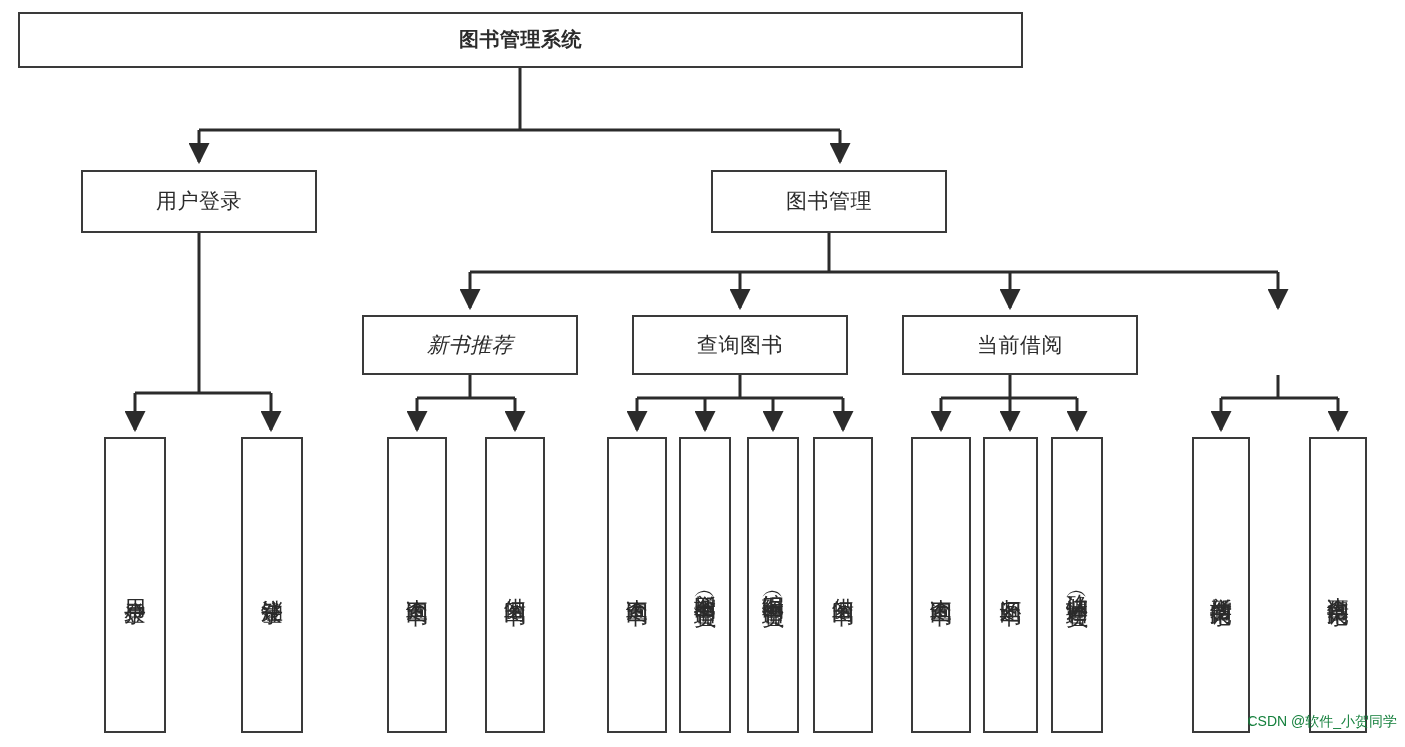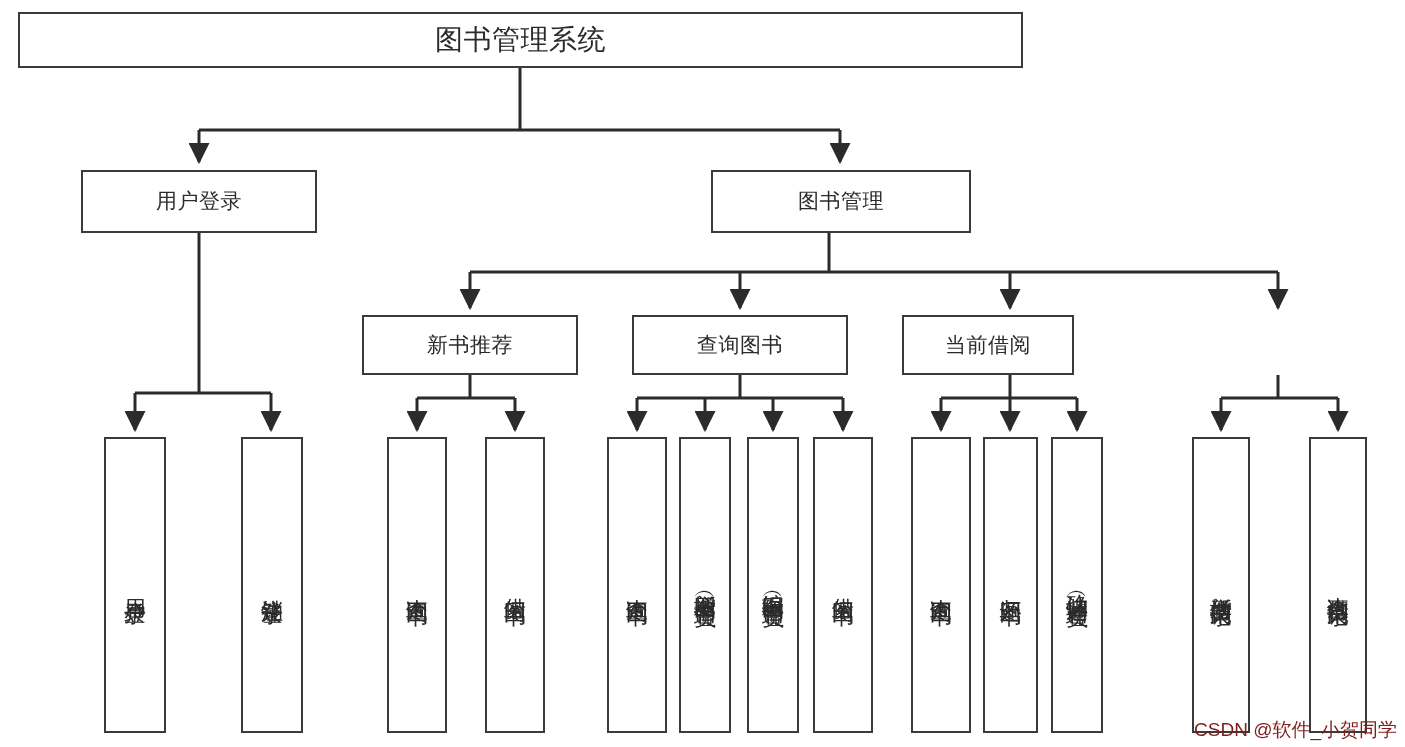--- a/index.html
+++ b/index.html
@@ -43,28 +43,29 @@
     white-space: nowrap;
   }
   .node-box.vertical .node-label {
     writing-mode: vertical-rl;
     text-orientation: upright;
     font-size: 22px;
     letter-spacing: 2px;
     line-height: 1;
   }
   .node-box.root .node-label {
-    font-size: 28px;
+    font-size: 20px;
+    font-weight: bold;
   }
   #watermark {
     position: absolute;
     right: 8px;
-    bottom: 4px;
-    color: #7f1d1d;
-    font-size: 19px;
+    bottom: 16px;
+    color: #15803d;
+    font-size: 14px;
     white-space: nowrap;
     user-select: none;
   }
 </style>
 </head>
 <body>
 
 <div id="canvas">
 
   <svg id="tree-svg" viewBox="0 0 1405 747" xmlns="http://www.w3.org/2000/svg">
@@ -119,33 +120,33 @@
   </svg>
 
   <div class="node-box root" style="left:18px; top:12px; width:1005px; height:56px;">
     <span class="node-label">图书管理系统</span>
   </div>
 
   <div class="node-box" style="left:81px; top:170px; width:236px; height:63px;">
     <span class="node-label">用户登录</span>
   </div>
 
-  <div class="node-box" style="left:711px; top:170px; width:260px; height:63px;">
+  <div class="node-box" style="left:711px; top:170px; width:236px; height:63px;">
     <span class="node-label">图书管理</span>
   </div>
 
-  <div class="node-box" style="left:362px; top:315px; width:216px; height:60px;">
+  <div class="node-box" style="left:362px; top:315px; width:216px; height:60px;font-style:italic;">
     <span class="node-label">新书推荐</span>
   </div>
 
   <div class="node-box" style="left:632px; top:315px; width:216px; height:60px;">
     <span class="node-label">查询图书</span>
   </div>
 
-  <div class="node-box" style="left:902px; top:315px; width:172px; height:60px;">
+  <div class="node-box" style="left:902px; top:315px; width:236px; height:60px;">
     <span class="node-label">当前借阅</span>
   </div>
 
 
   <div class="node-box vertical" style="left:104px; top:437px; width:62px; height:296px;">
     <span class="node-label">用户登录</span>
   </div>
 
   <div class="node-box vertical" style="left:241px; top:437px; width:62px; height:296px;">
     <span class="node-label">注销登录</span>

